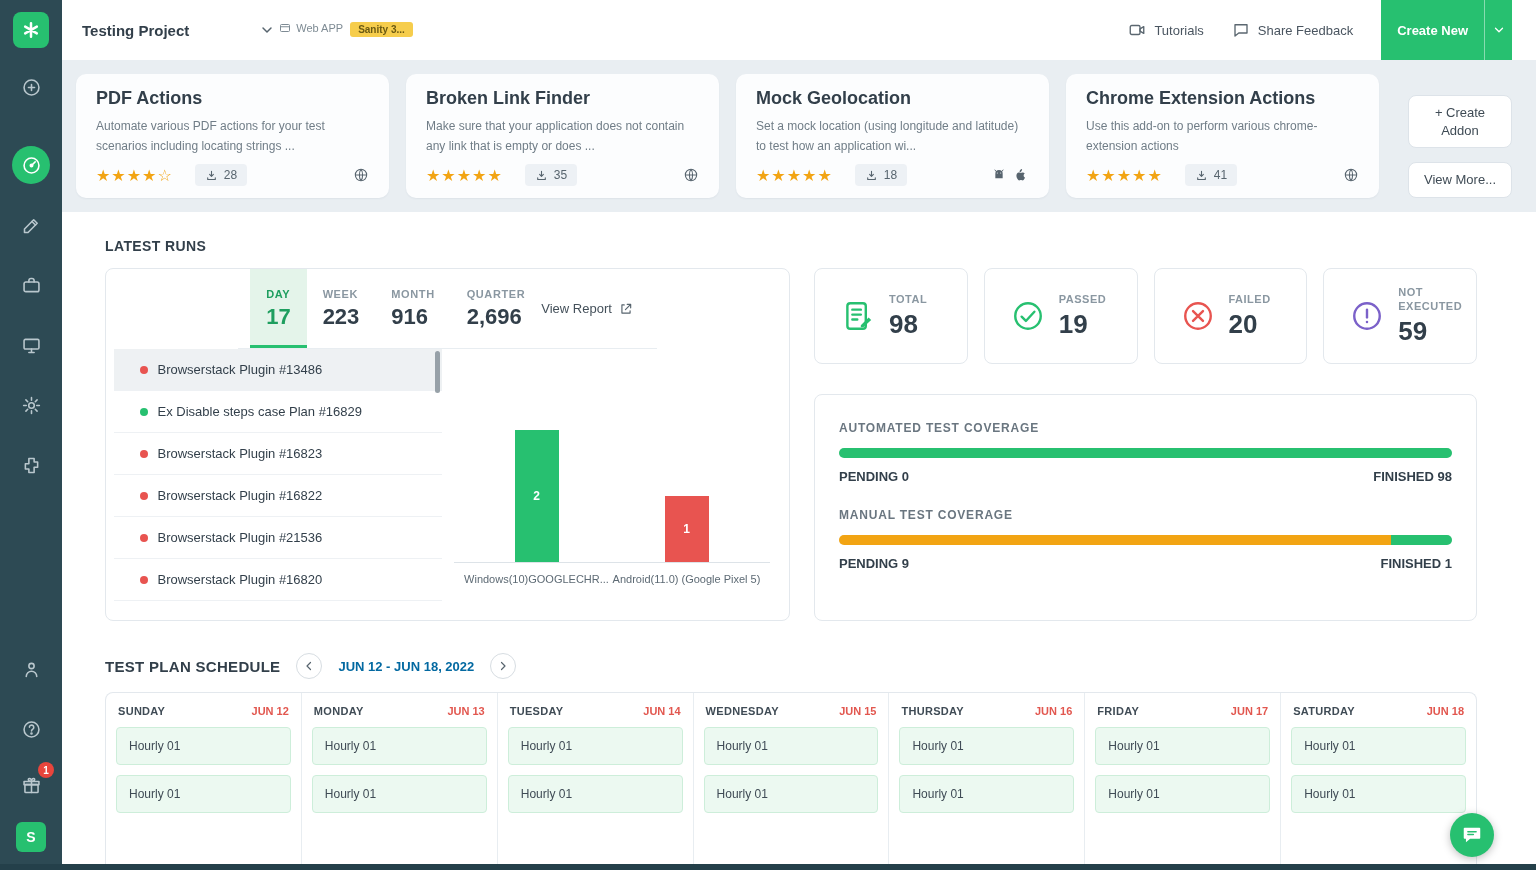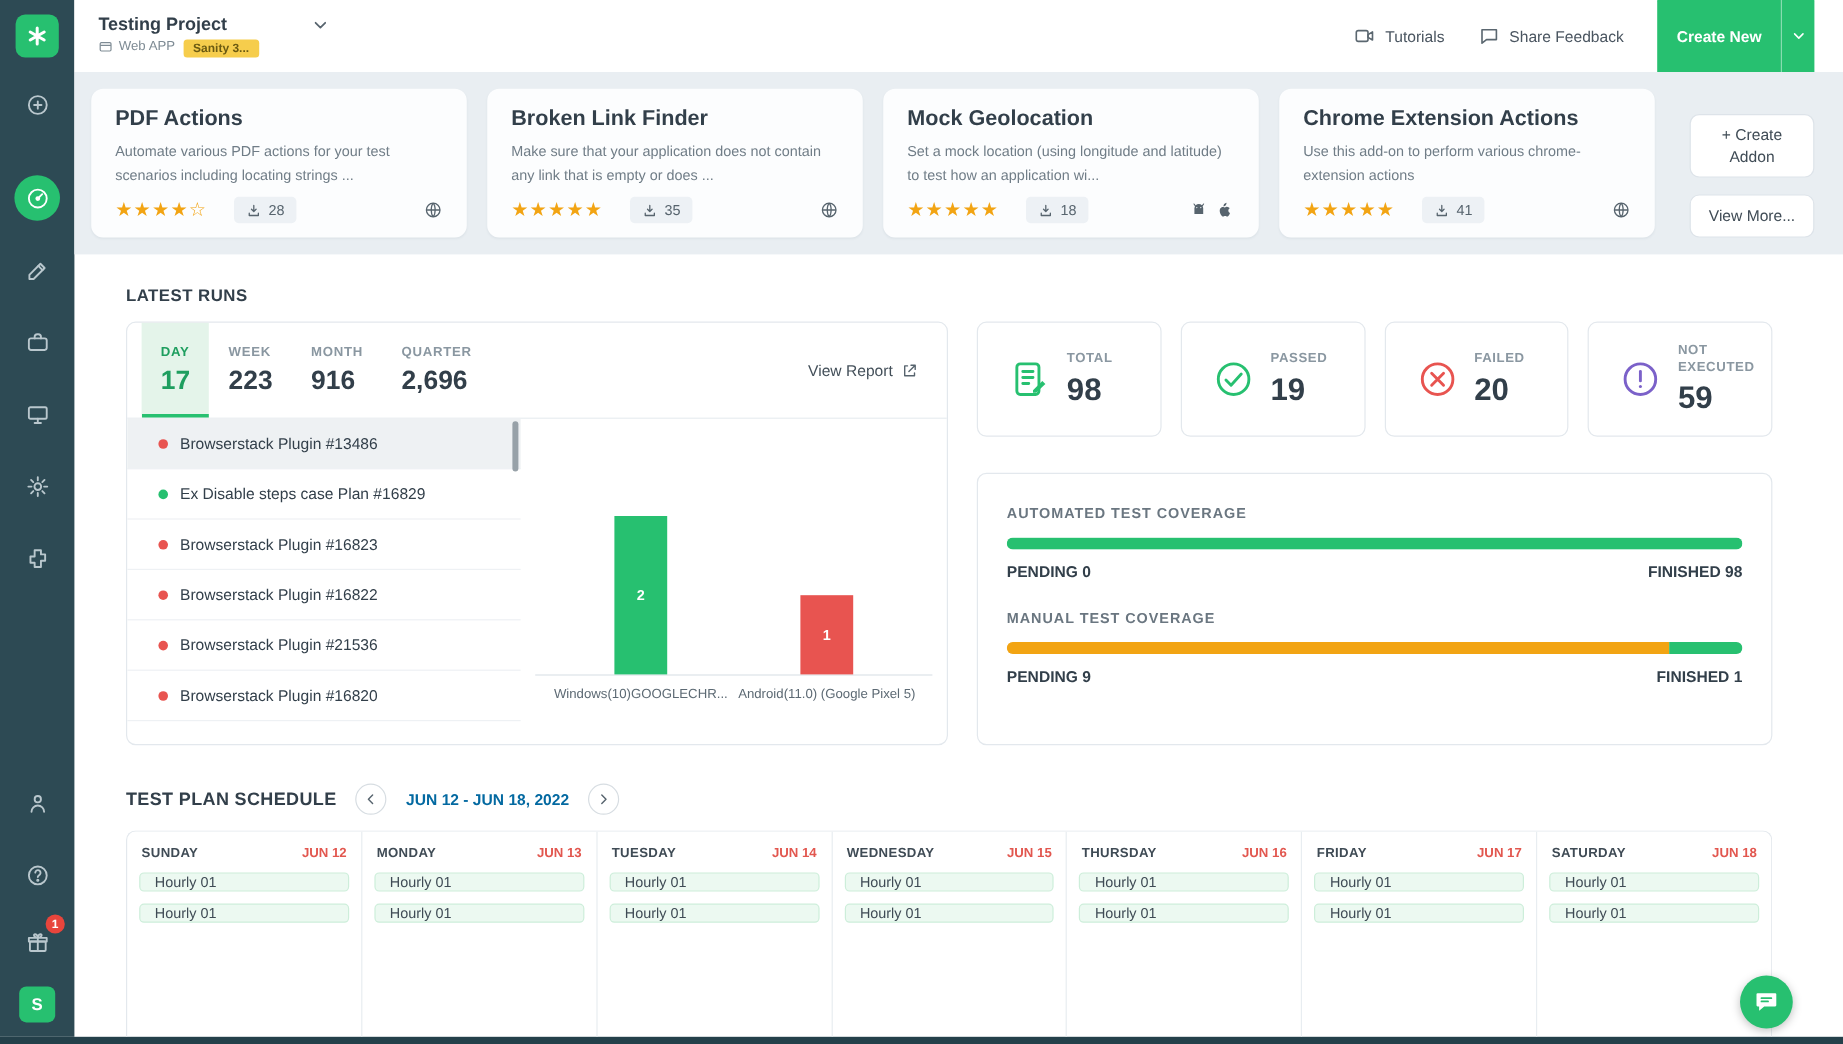--- a/index.html
+++ b/index.html
@@ -22,21 +22,21 @@
   .side-spacer { flex:1; }
   .gift-wrap { position:relative; }
   .badge-dot { position:absolute; top:-4px; right:-4px; background:#e8453c; color:#fff; font-size:10px; font-weight:700; min-width:16px; height:16px; border-radius:8px; display:flex; align-items:center; justify-content:center; padding:0 3px; }
   .avatar { width:30px; height:30px; border-radius:6px; background:var(--green); color:#fff; font-size:14px; font-weight:700; display:flex; align-items:center; justify-content:center; margin-top:18px; cursor:pointer; }
 
   
   .main { flex:1; display:flex; flex-direction:column; min-width:0; }
 
   
   .topbar { height:60px; flex-shrink:0; display:flex; align-items:center; padding:0 24px 0 20px; background:#fff; }
-  .proj-block { display:flex; flex-direction:column; gap:4px; }
+  .proj-block { display:flex; gap:4px; }
   .proj-title-row { display:flex; align-items:center; gap:10px; }
   .proj-title { font-size:15px; font-weight:700; color:var(--dark); }
   .proj-chevron { color:#57646e; cursor:pointer; display:flex; margin-left:60px; }
   .proj-sub { display:flex; align-items:flex-start; gap:7px; }
   .proj-type { font-size:11px; color:var(--muted); display:flex; align-items:center; gap:5px; }
   .proj-badge { background:#f6cd4c; color:#6b5a12; font-size:10px; font-weight:700; padding:2px 8px; border-radius:3px; cursor:pointer; }
   .top-right { margin-left:auto; display:flex; align-items:center; gap:28px; }
   .top-link { display:flex; align-items:center; gap:8px; font-size:13px; color:#4a5560; cursor:pointer; }
   .top-link svg { width:18px; height:18px; color:#5b6770; }
   .create-btn { display:flex; align-items:stretch; background:var(--green); border-radius:4px; color:#fff; cursor:pointer; overflow:hidden; }
@@ -55,21 +55,21 @@
   .platforms { margin-left:auto; display:flex; gap:6px; color:#57646e; }
   .platforms svg { width:16px; height:16px; }
   .addon-side { margin-left:auto; display:flex; flex-direction:column; justify-content:flex-end; gap:14px; }
   .addon-side .btn { width:104px; background:#fff; border:1px solid #dde3e9; border-radius:8px; padding:8px 8px; font-size:13px; color:#3f4b55; text-align:center; line-height:1.35; cursor:pointer; }
 
   
   .content { flex:1; min-height:0; padding:26px 59px 0 43px; display:flex; flex-direction:column; }
   .section-title { font-size:14px; font-weight:700; color:var(--dark); letter-spacing:.4px; }
 
   .runs-grid { display:flex; gap:24px; margin-top:14px; }
-  .card { border:1px solid var(--border); border-radius:8px; background:#fff; }
+  .card { border:1px solid var(--border); border-radius:8px; background:#fff;align-items:center; }
 
   
   .runs-card { width:685px; height:353px; flex-shrink:0; display:flex; flex-direction:column; }
   .tabs-row { display:flex; align-items:stretch; padding:0 12px; border-bottom:1px solid #e8edf1; height:80px; }
   .tab { display:flex; flex-direction:column; justify-content:center; gap:4px; padding:0 16px; cursor:pointer; }
   .tab .t-label { font-size:11px; font-weight:700; color:#8a97a1; letter-spacing:.6px; }
   .tab .t-value { font-size:22px; font-weight:700; color:var(--dark); }
   .tab.active { background:#e4f4ea; box-shadow:inset 0 -3px 0 var(--green); }
   .tab.active .t-label, .tab.active .t-value { color:var(--green-dark); }
   .view-report { margin-left:auto; display:flex; align-items:center; gap:7px; font-size:13px; color:#44505a; cursor:pointer; padding-right:12px; }
@@ -108,21 +108,21 @@
   .nav-circle { width:26px; height:26px; border-radius:50%; border:1px solid #d7dde2; background:#fff; display:flex; align-items:center; justify-content:center; color:#57646e; cursor:pointer; }
   .nav-circle svg { width:12px; height:12px; }
   .sched-range { font-size:13px; font-weight:700; color:#0369a1; }
   .sched-card { flex:1; min-height:0; margin-top:13px; border:1px solid var(--border); border-bottom:none; border-radius:8px 8px 0 0; display:flex; overflow:hidden; }
   .day-col { flex:1; border-right:1px solid #e8edf1; display:flex; flex-direction:column; min-width:0; }
   .day-col:last-child { border-right:none; }
   .day-head { display:flex; justify-content:space-between; align-items:baseline; padding:12px 12px 8px; }
   .day-name { font-size:11px; font-weight:700; color:#3f4b55; letter-spacing:.3px; }
   .day-date { font-size:11px; font-weight:600; color:#e2574f; }
   .day-events { padding:2px 10px; }
-  .event { background:#ecf9f1; border:1px solid #cdeeda; border-radius:4px; padding:0 12px; font-size:12px; color:#3f4b55; margin-bottom:10px; cursor:pointer; white-space:nowrap; overflow:hidden; }
+  .event { background:#ecf9f1; border:1px solid #cdeeda; border-radius:4px; padding:11px 12px; font-size:12px; color:#3f4b55; margin-bottom:10px; cursor:pointer; white-space:nowrap; overflow:hidden; }
 
   
   .chat-fab { position:absolute; right:42px; bottom:13px; width:44px; height:44px; border-radius:50%; background:var(--green); display:flex; align-items:center; justify-content:center; box-shadow:0 2px 8px rgba(0,0,0,.25); cursor:pointer; z-index:10; }
   .chat-fab svg { width:22px; height:22px; }
 </style>
 </head>
 <body>
 
 <div class="app">
 

